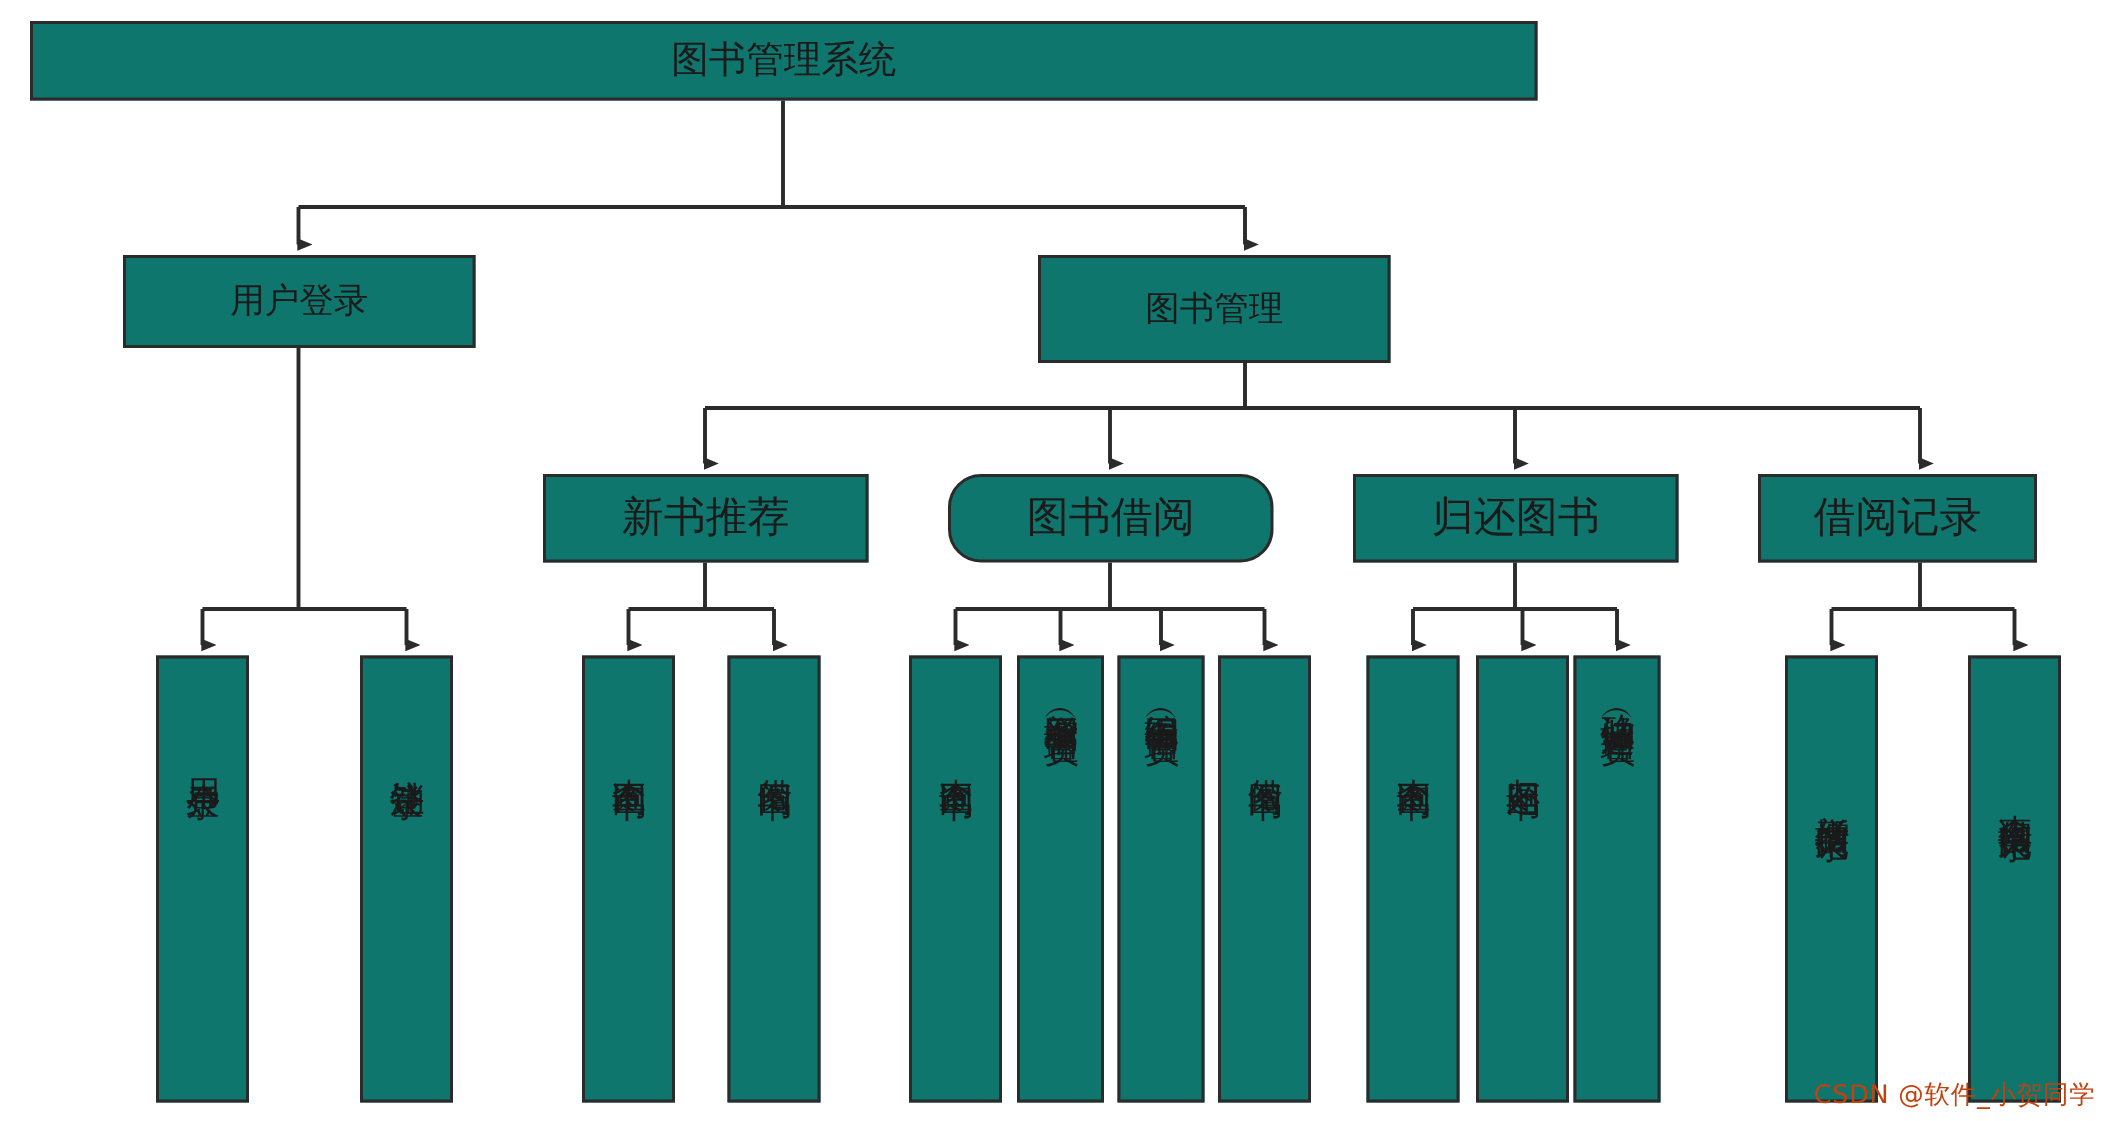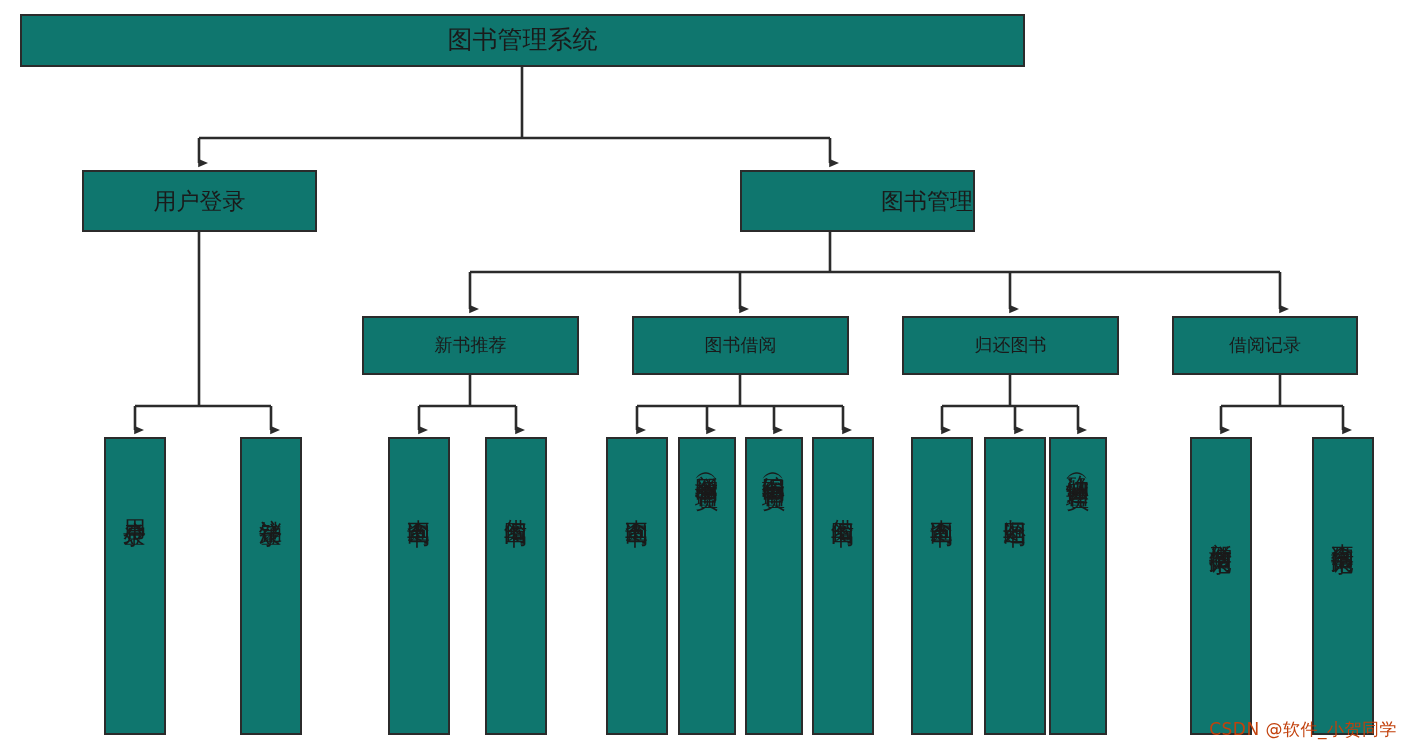--- a/index.html
+++ b/index.html
@@ -50,21 +50,21 @@
     justify-content: center;
   }
   .node.vertical .node-label {
     writing-mode: vertical-rl;
     text-orientation: upright;
     letter-spacing: 2px;
     line-height: 1.05;
   }
   .lvl0 { font-size: 25px; }
   .lvl1 { font-size: 23px; }
-  .lvl2 { font-size: 18px; }
+  .lvl2 { font-size: 28px; }
   .leaf-text { font-size: 23px; }
   .leaf-pad-mid { padding-top: 62px; }
   .leaf-pad-high { padding-top: 18px; }
   .leaf-pad-low { padding-top: 86px; }
   #watermark {
     position: absolute;
     right: 8px;
     bottom: 6px;
     font-size: 17px;
     color: #c2410c;
@@ -128,28 +128,28 @@
     </g>
   </svg>
 
   <div class="node horizontal lvl0" style="left:20px; top:14px; width:1005px; height:53px;">
     <span class="node-label">图书管理系统</span>
   </div>
 
   <div class="node horizontal lvl1" style="left:82px; top:170px; width:235px; height:62px;">
     <span class="node-label">用户登录</span>
   </div>
-  <div class="node horizontal lvl1" style="left:740px; top:170px; width:235px; height:62px;justify-content:flex-end;">
+  <div class="node horizontal lvl1" style="left:692px; top:170px; width:235px; height:72px;">
     <span class="node-label">图书管理</span>
   </div>
 
   <div class="node horizontal lvl2" style="left:362px; top:316px; width:217px; height:59px;">
     <span class="node-label">新书推荐</span>
   </div>
-  <div class="node horizontal lvl2" style="left:632px; top:316px; width:217px; height:59px;">
+  <div class="node horizontal lvl2" style="left:632px; top:316px; width:217px; height:59px;border-radius:22px;">
     <span class="node-label">图书借阅</span>
   </div>
   <div class="node horizontal lvl2" style="left:902px; top:316px; width:217px; height:59px;">
     <span class="node-label">归还图书</span>
   </div>
   <div class="node horizontal lvl2" style="left:1172px; top:316px; width:186px; height:59px;">
     <span class="node-label">借阅记录</span>
   </div>
 
   <div class="node vertical leaf-text leaf-pad-mid" style="left:104px; top:437px; width:62px; height:298px;">

